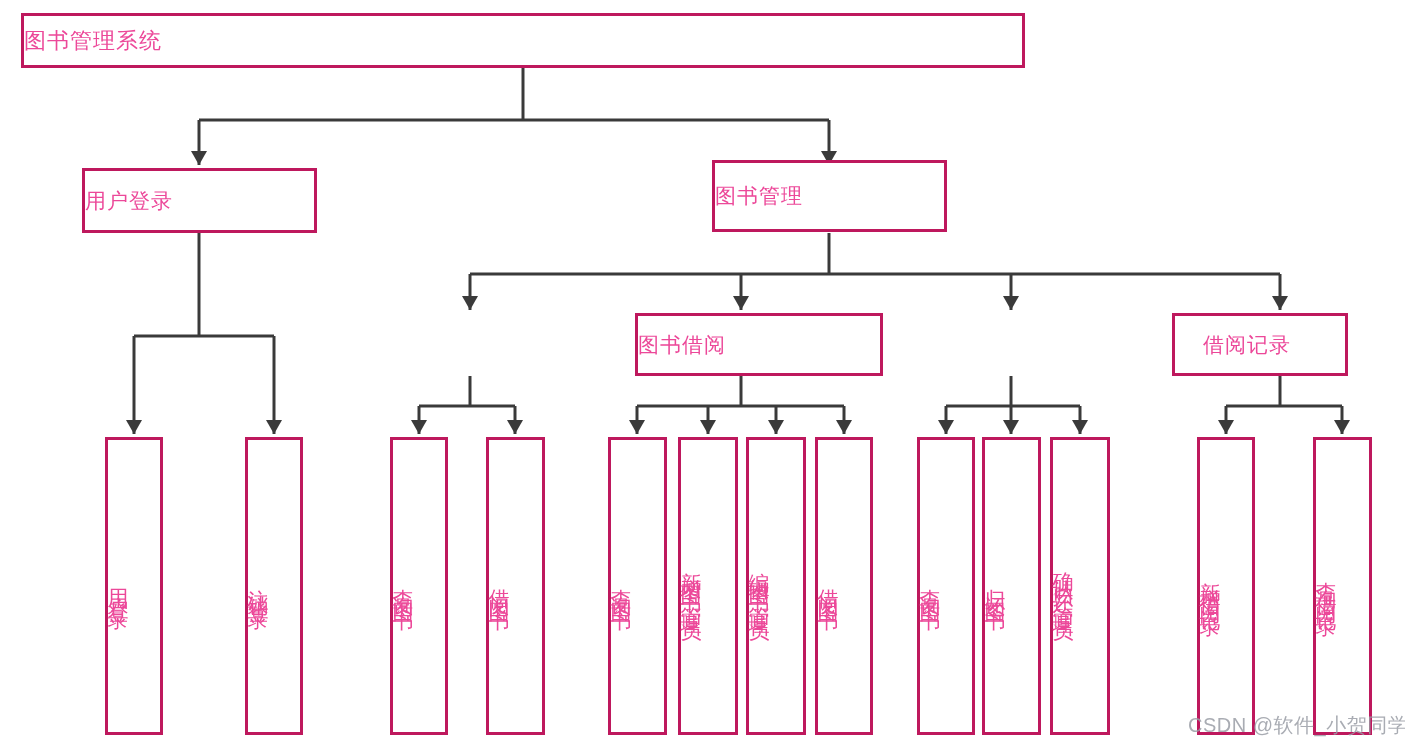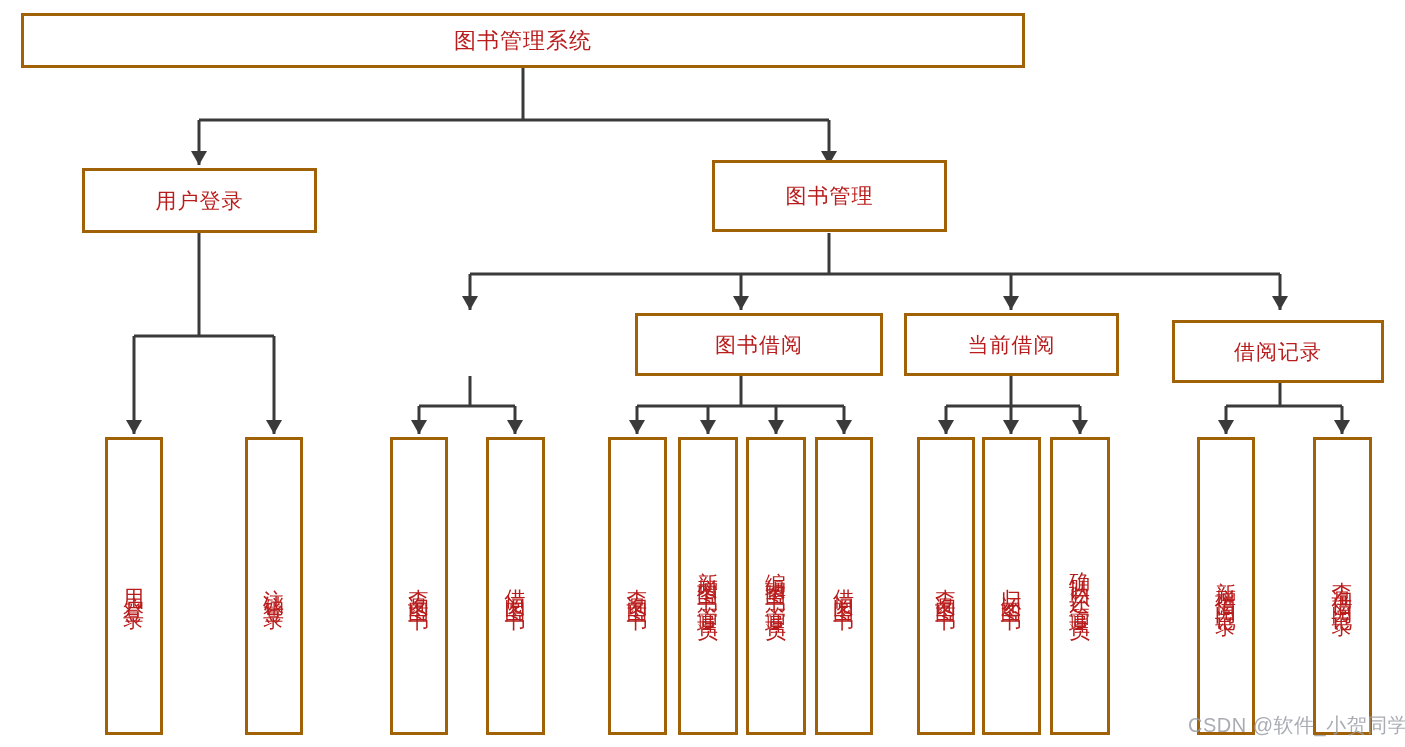--- a/index.html
+++ b/index.html
@@ -2,26 +2,25 @@
 <html><head>
 <meta charset="utf-8">
 <style>
   html,body{margin:0;padding:0;}
   body{background:#ffffff;font-family:"Liberation Sans","DejaVu Sans",sans-serif;}
   .stage{position:relative;width:1405px;height:747px;background:#ffffff;overflow:hidden;}
   .wires{position:absolute;left:0;top:0;width:1405px;height:747px;}
   .box{
     position:absolute;
     box-sizing:border-box;
-    border:3px solid #a16207;
+    border:3px solid #be185d;
     background:#ffffff;
     display:flex;
     align-items:center;
-    justify-content:center;
-    color:#b91c1c;
+    color:#ec4899;
   }
   .hbox span{font-size:21px;letter-spacing:1px;white-space:nowrap;}
   .root span{font-size:22px;}
   .vbox span{
     writing-mode:vertical-rl;
     text-orientation:mixed;
     font-size:21px;
     letter-spacing:7px;
     line-height:1;
   }
@@ -97,24 +96,21 @@
   <div class="box hbox" style="left:82px;top:168px;width:235px;height:65px;">
     <span>用户登录</span>
   </div>
   <div class="box hbox" style="left:712px;top:160px;width:235px;height:72px;">
     <span>图书管理</span>
   </div>
 
   <div class="box hbox" style="left:635px;top:313px;width:248px;height:63px;">
     <span>图书借阅</span>
   </div>
-  <div class="box hbox" style="left:904px;top:313px;width:215px;height:63px;">
-    <span>当前借阅</span>
-  </div>
-  <div class="box hbox" style="left:1172px;top:320px;width:212px;height:63px;">
+  <div class="box hbox" style="left:1172px;top:313px;width:176px;height:63px;padding-left:28px;">
     <span>借阅记录</span>
   </div>
 
   <div class="box vbox" style="left:105px;top:437px;width:58px;height:298px;">
     <span>用户登录</span>
   </div>
   <div class="box vbox" style="left:245px;top:437px;width:58px;height:298px;">
     <span>注销登录</span>
   </div>
 

